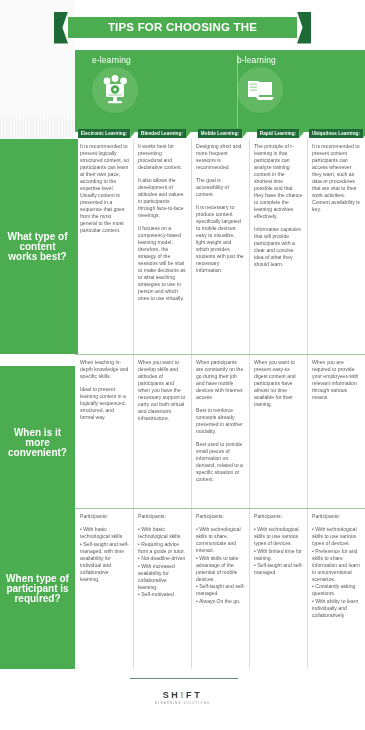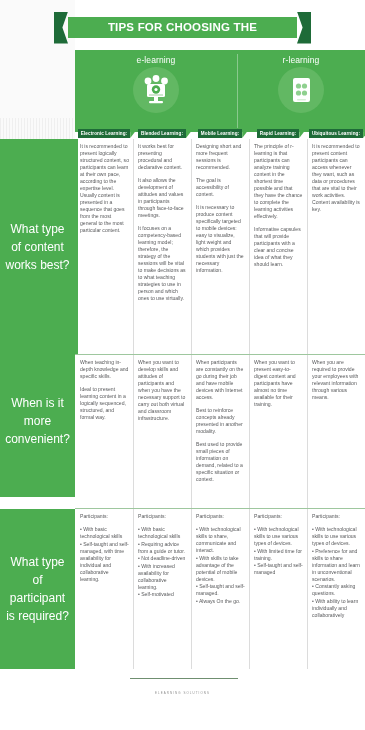--- a/index.html
+++ b/index.html
@@ -26,21 +26,21 @@
     padding:4px 12px;min-width:205px;text-align:center;
     font-size:11.5px;font-weight:bold;line-height:13px;letter-spacing:.2px;
   }
   
   .panel{
     position:absolute;left:75px;top:50px;width:290px;height:82px;
     background:#4cad50;
   }
   .heads{display:flex;height:100%;}
   .head-col{
-    flex:1;display:flex;flex-direction:column;align-items:center;
+    flex:1;display:flex;flex-direction:column;
     justify-content:flex-start;padding-top:5px;position:relative;margin-left:17px;
   }
   .head-col + .head-col:before{
     content:"";position:absolute;left:0;top:4px;bottom:4px;width:1px;
     background:rgba(255,255,255,.35);
   }
   .head-label{color:#fff;font-size:8.5px;letter-spacing:.1px;margin-bottom:2px;}
   .icon-circle{
     width:46px;height:46px;border-radius:50%;
     background:#62b863;display:flex;align-items:center;justify-content:center;
@@ -56,23 +56,23 @@
     padding:2px 3px;white-space:nowrap;letter-spacing:.1px;
     position:relative;
   }
   .tag:after{
     content:"";position:absolute;right:-7px;top:0;width:7px;height:100%;
     background:#4cad50;clip-path:polygon(0 0,100% 0,0 100%);
   }
   
   .rail{position:absolute;left:0;width:75px;background:#4cad50;
     display:flex;align-items:center;justify-content:center;text-align:center;}
-  .rail span{color:#fff;font-size:12px;font-weight:normal;line-height:18px;padding:0 4px;}
+  .rail span{color:#fff;font-size:10px;font-weight:bold;line-height:10px;padding:0 4px;}
   #rail1{top:139px;height:215px;}
-  #rail2{top:344px;height:153px;justify-content:flex-end;}
+  #rail2{top:366px;height:153px;justify-content:flex-end;}
   #rail3{top:509px;height:160px;}
   
   .row{position:absolute;left:75px;width:290px;display:flex;background:#fff;}
   #row1{top:139px;height:215px;}
   #row2{top:355px;height:153px;}
   #row3{top:509px;height:160px;}
   .cell{
     flex:1;padding:4px 4px 0 5px;position:relative;
     font-size:5.1px;line-height:7px;color:#58595b;
   }
@@ -128,37 +128,37 @@
           <rect x="8" y="11" width="18" height="13" rx="1.5" fill="#fff"></rect>
           <circle cx="17" cy="16.5" r="4.2" fill="#4cad50"></circle>
             <circle cx="17" cy="16.5" r="1.6" fill="#fff"></circle>
           <rect x="10" y="21" width="14" height="2" fill="#cfe6cf"></rect>
           <rect x="15" y="24" width="4" height="4" fill="#fff"></rect>
           <rect x="10" y="28" width="14" height="2.2" rx="1" fill="#fff"></rect>
         </svg>
       </div>
     </div>
 
-
-
     <div class="head-col">
-      <div class="head-label">r-learning</div>
+      <div class="head-label">b-learning</div>
       <div class="icon-circle">
         <svg width="34" height="34" viewBox="0 0 34 34">
-          <rect x="9" y="5" width="17" height="24" rx="2" fill="#fff"></rect>
-          <circle cx="14.5" cy="13" r="2.6" fill="#8fd08f"></circle>
-          <circle cx="20.5" cy="13" r="2.6" fill="#8fd08f"></circle>
-          <circle cx="14.5" cy="20" r="2.6" fill="#8fd08f"></circle>
-          <circle cx="20.5" cy="20" r="2.6" fill="#8fd08f"></circle>
-          <rect x="13" y="26" width="9" height="1.4" rx="0.7" fill="#d8efd8"></rect>
+          <rect x="5" y="8" width="11" height="16" fill="#fff"></rect>
+          <rect x="7" y="10.5" width="7" height="1.3" fill="#a8d8a8"></rect>
+          <rect x="7" y="13.5" width="7" height="1.3" fill="#a8d8a8"></rect>
+          <rect x="7" y="16.5" width="7" height="1.3" fill="#a8d8a8"></rect>
+          <rect x="16" y="9" width="13" height="13" fill="#fff"></rect>
+          <path d="M13 24 L31 24 L29 27 L15 27 Z" fill="#fff"></path>
         </svg>
       </div>
     </div>
 
 
+
+
   </div>
 </div>
 
 <div class="tags">
   <div class="tag-cell">
       <span class="tag">Electronic Learning:</span>
     </div>
   <div class="tag-cell">
       <span class="tag">Blended Learning:</span>
     </div>
@@ -173,21 +173,21 @@
     </div>
 </div>
 
 <div class="rail" id="rail1">
     <span>What type of content works best?</span>
   </div>
 <div class="rail" id="rail2">
     <span>When is it more convenient?</span>
   </div>
 <div class="rail" id="rail3">
-    <span>What type of participant is required?</span>
+    <span>When type of participant is required?</span>
   </div>
 
 <div class="row" id="row1">
   <div class="top-accent"></div>
   <div class="cell">
     <p>It is recommended to present logically structured content, so participants can learn at their own pace, according to the expertise level. Usually content is presented in a sequence that goes from the most general to the most particular content.</p>
   </div>
   <div class="cell">
     <p>It works best for presenting procedural and declarative content.</p>
     <p>It also allows the development of attitudes and values in participants through face-to-face meetings.</p>
@@ -271,14 +271,15 @@
       <li>With technological skills to use various types of devices.</li>
       <li>Preference for and skills to share information and learn in unconventional scenarios.</li>
       <li>Constantly asking questions.</li>
       <li>With ability to learn individually and collaboratively</li>
     </ul>
   </div>
 </div>
 
 <div class="footer-rule"></div>
 <div class="logo">
+  <div class="mark"><span>SH</span><em>!</em><span>FT</span></div>
   <div class="tagline">ELEARNING SOLUTIONS</div>
 </div>
 
 </body></html>

